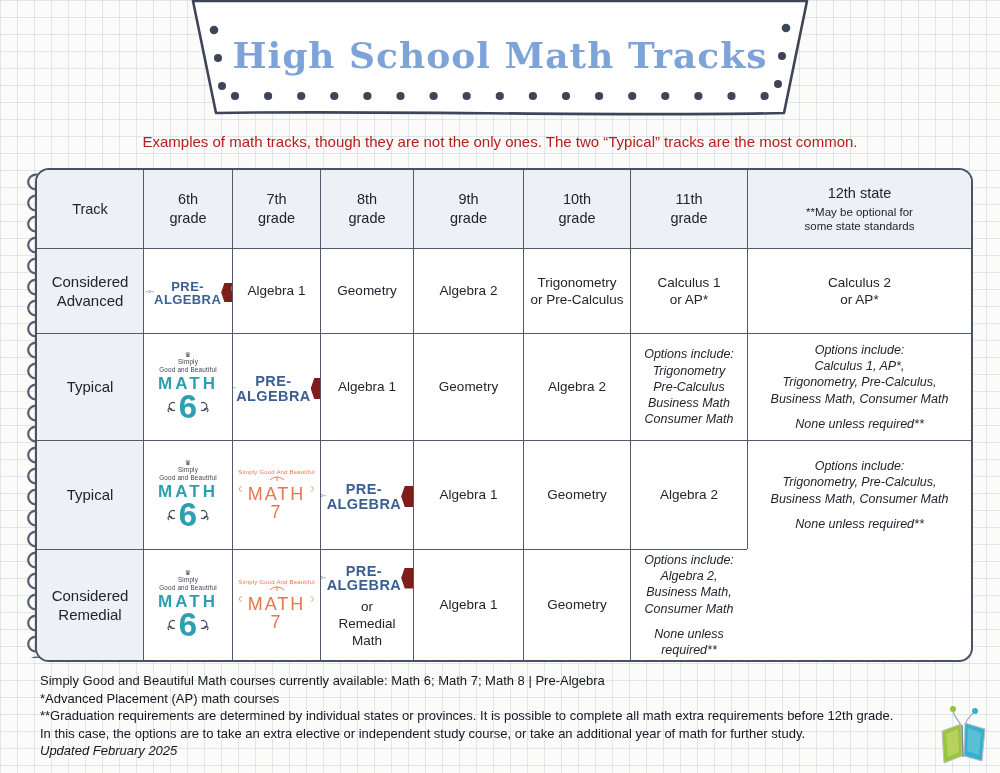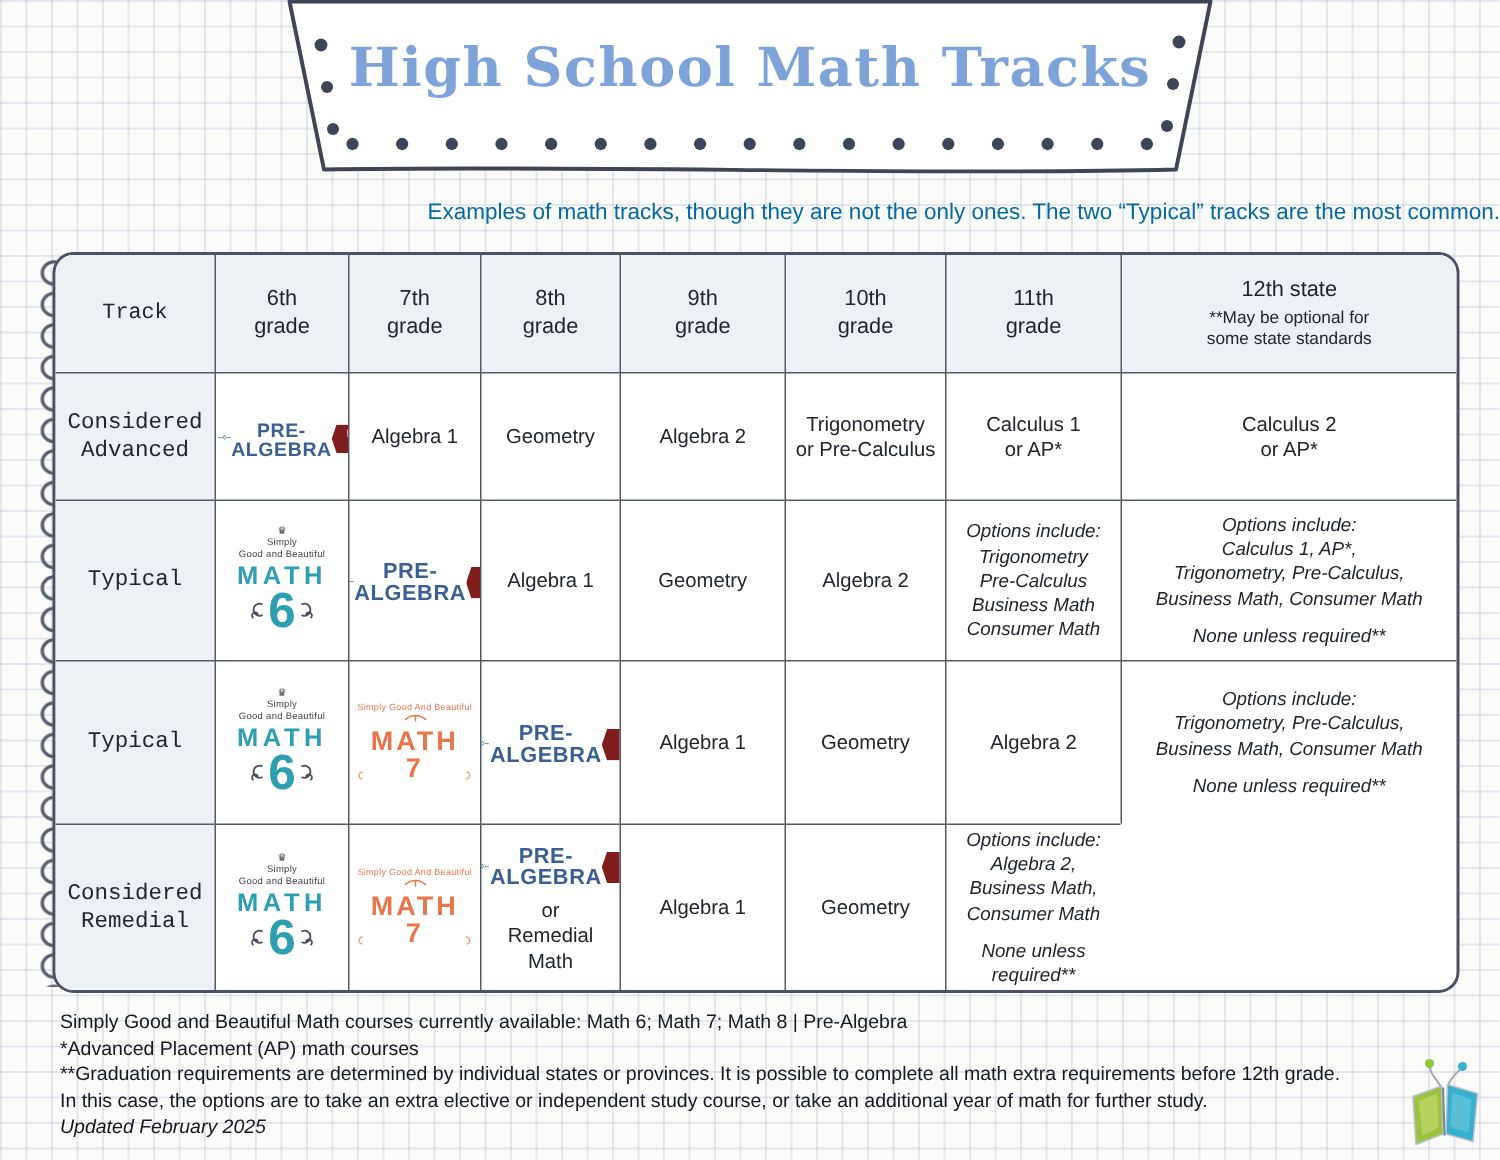--- a/index.html
+++ b/index.html
@@ -9,65 +9,65 @@
     background-color:#fbfbfa;
     background-image:
       linear-gradient(to right, rgba(170,182,204,.30) 1px, transparent 1px),
       linear-gradient(to bottom, rgba(170,182,204,.30) 1px, transparent 1px);
     background-size:17px 17px;
   }
   
   .banner-wrap{position:absolute;left:183px;top:0;width:634px;height:126px;}
   .banner-wrap svg{position:absolute;left:0;top:0;}
   .banner-title{
-    position:absolute;left:0;right:0;top:24px;text-align:center;
+    position:absolute;left:0;right:0;top:34px;text-align:center;
     font-family:"DejaVu Serif",serif;font-weight:bold;font-size:36px;
     letter-spacing:1px;color:#7da3d8;
   }
   .subtitle{
-    position:absolute;left:0;top:133px;width:100%;text-align:right;
-    font-size:15px;color:#0369a1;
+    position:absolute;left:0;top:133px;width:100%;text-align:center;
+    font-size:15px;color:#b91c1c;
   }
   
   .spiral{position:absolute;left:21px;top:172px;}
   
   .table-wrap{
     position:absolute;left:35px;top:168px;width:938px;height:494px;
     border:2px solid #4a5263;border-radius:14px;overflow:hidden;background:#fff;
     box-sizing:border-box;
   }
   .grid{
     display:grid;width:100%;height:100%;
     grid-template-columns:106px 89px 88px 93px 110px 107px 117px 224px;
     grid-template-rows:78px 85px 107px 109px 111px;
   }
   .cell{
     border-left:1.5px solid #515a6a;border-top:1.5px solid #515a6a;
     display:flex;flex-direction:column;align-items:center;justify-content:center;
     text-align:center;padding:2px 4px;box-sizing:border-box;overflow:hidden;
   }
-  .first-col{border-left:none;font-family:Liberation Mono, monospace;}
+  .first-col{border-left:none;}
   .header-cell{border-top:none;}
   .header-cell,.track-cell{background:#edf0f4;}
   .header-label{font-size:14.5px;font-weight:500;white-space:pre-line;line-height:1.3;}
   .header-note{font-size:11.5px;margin-top:2px;white-space:pre-line;line-height:1.25;}
   .track-cell{font-size:15px;line-height:1.3;}
   .para{font-size:13.5px;line-height:1.28;white-space:pre-line;}
   .para.small{font-size:12.5px;line-height:1.3;font-style:italic;}
   .para + .para{margin-top:9px;}
   
   .logo6{display:flex;flex-direction:column;align-items:center;line-height:1;}
   .l6-crown{font-size:7px;color:#3a3f4e;line-height:1;}
   .l6-brand{font-size:6.3px;color:#3a3f4e;line-height:1.25;letter-spacing:.2px;}
   .l6-word{font-size:17px;font-weight:bold;color:#2d9fb0;letter-spacing:3px;margin-top:1px;}
   .l6-numrow{display:flex;align-items:center;gap:2px;margin-top:-1px;}
   .l6-num{font-size:33px;font-weight:bold;color:#2d9fb0;line-height:.95;}
   .logo7{display:flex;flex-direction:column;align-items:center;line-height:1;}
   .l7-brand{font-size:6px;color:#e8764b;letter-spacing:.2px;}
-  .l7-word{display:flex;align-items:flex-end;gap:3px;font-size:18px;font-weight:700;color:#e8764b;letter-spacing:2px;margin-top:3px;}
+  .l7-word{display:flex;align-items:flex-start;gap:3px;font-size:18px;font-weight:400;color:#e8764b;letter-spacing:2px;margin-top:3px;}
   .logo8{display:flex;flex-direction:row;align-items:center;line-height:1;}
   .l8-brand{font-size:6px;color:#3c5f91;letter-spacing:.2px;}
   .l8-word{font-size:14.5px;font-weight:bold;color:#3c5f91;letter-spacing:.4px;margin-top:3px;}
   .l8-badge{
     margin-top:3px;background:#7f1d1d;color:#fff;font-size:8px;font-weight:bold;
     letter-spacing:1.2px;padding:2.5px 12px;
     clip-path:polygon(7% 0,93% 0,100% 50%,93% 100%,7% 100%,0 50%);
   }
   .logo8.sm .l8-word{font-size:13px;}
   .logo8.sm .l8-badge{font-size:7.5px;padding:2px 10px;}

